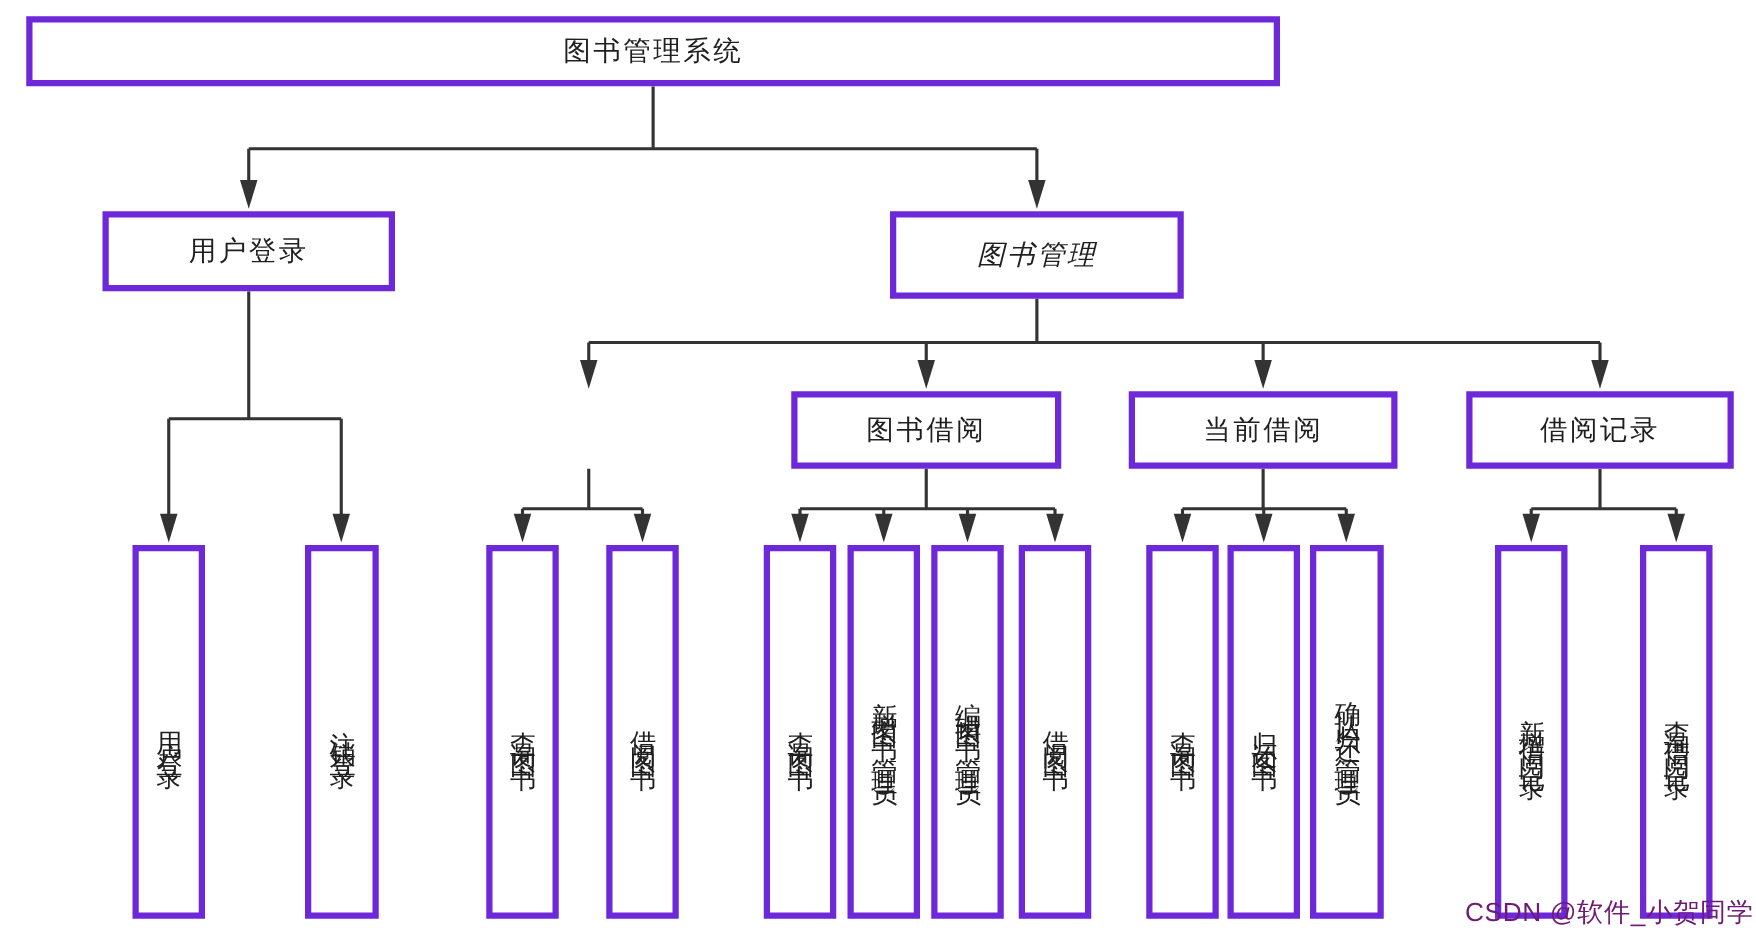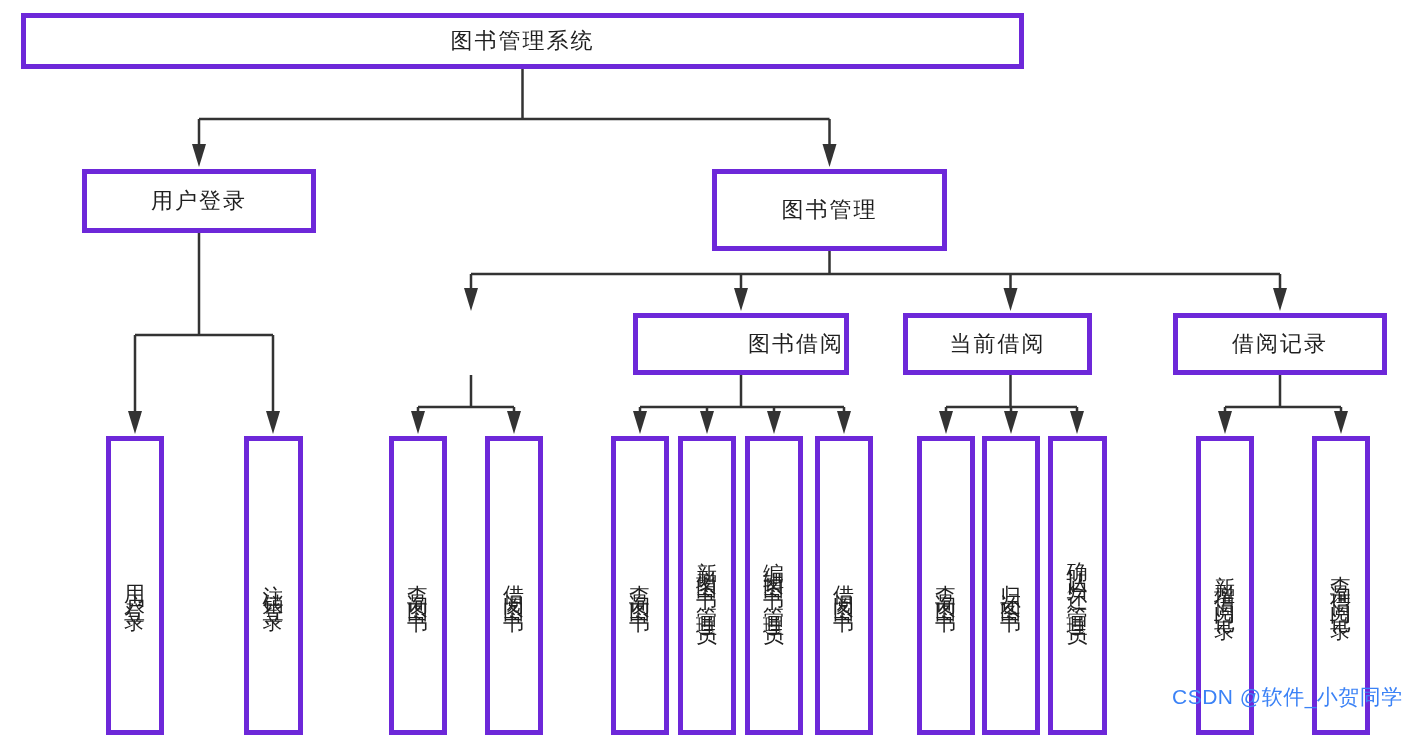--- a/index.html
+++ b/index.html
@@ -39,24 +39,24 @@
     text-orientation: mixed;
     font-size: 21px;
     letter-spacing: 9px;
     line-height: 1;
     white-space: nowrap;
     color: #1f1f1f;
   }
   .watermark {
     position: absolute;
     left: 1172px;
-    top: 683px;
+    top: 716px;
     width: 233px;
     font-size: 21px;
-    color: #3b82f6;
+    color: #701a75;
     white-space: nowrap;
     z-index: 5;
     letter-spacing: 0.5px;
   }
 </style>
 </head>
 <body>
 
 <div class="canvas">
 
@@ -103,28 +103,28 @@
     </g>
   </svg>
 
   <div class="node" style="left:21px; top:13px; width:1003px; height:56px;">
     <span class="hlabel">图书管理系统</span>
   </div>
 
   <div class="node" style="left:82px; top:169px; width:234px; height:64px;">
     <span class="hlabel">用户登录</span>
   </div>
-  <div class="node" style="left:712px; top:169px; width:235px; height:82px;">
+  <div class="node" style="left:712px; top:169px; width:235px; height:70px;font-style:italic;">
     <span class="hlabel">图书管理</span>
   </div>
 
-  <div class="node" style="left:633px; top:313px; width:216px; height:62px;justify-content:flex-end;">
+  <div class="node" style="left:633px; top:313px; width:216px; height:62px;">
     <span class="hlabel">图书借阅</span>
   </div>
-  <div class="node" style="left:903px; top:313px; width:189px; height:62px;text-align:right;">
+  <div class="node" style="left:903px; top:313px; width:215px; height:62px;text-align:right;">
     <span class="hlabel">当前借阅</span>
   </div>
   <div class="node" style="left:1173px; top:313px; width:214px; height:62px;">
     <span class="hlabel">借阅记录</span>
   </div>
 
   <div class="node" style="left:106px; top:436px; width:58px; height:299px;">
     <span class="vlabel">用户登录</span>
   </div>
   <div class="node" style="left:244px; top:436px; width:59px; height:299px;">

